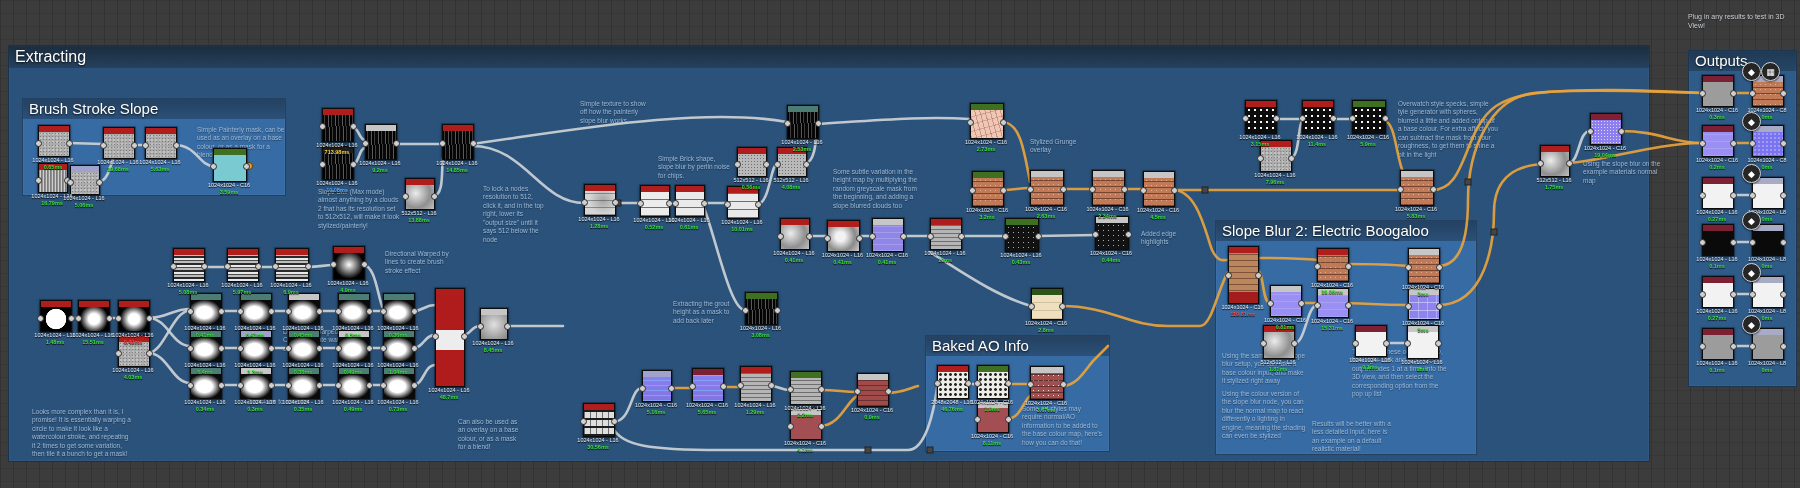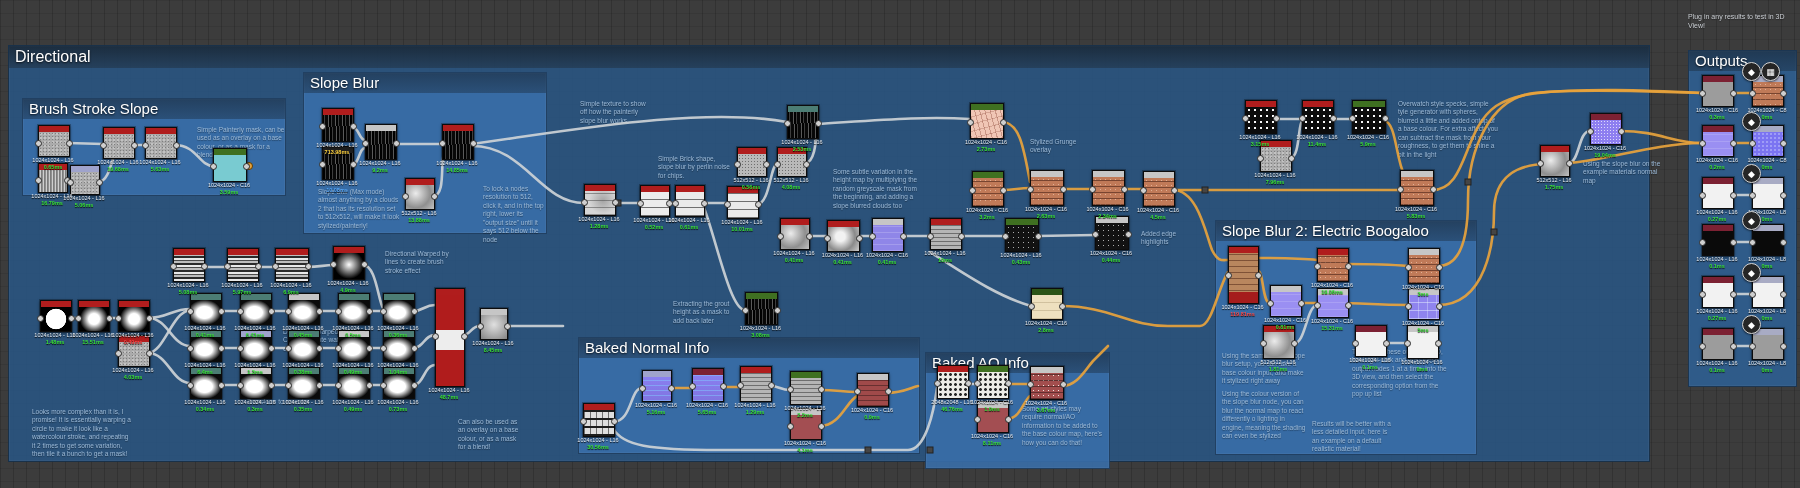--- a/index.html
+++ b/index.html
@@ -85,32 +85,26 @@
   .bd-stripesH{background:repeating-linear-gradient(0deg,#e8e8e8 0 2px,#2a2a2a 2px 4px,#bdbdbd 4px 6px,#4a4a4a 6px 7px);}
   .bd-blendTall{background:#b01c1c;background-image:linear-gradient(180deg,#b01c1c 0 38%,#ededed 38% 60%,#b01c1c 60%),radial-gradient(circle at 50% 50%,rgba(120,120,120,.5),transparent 70%);}
   .oicon{position:absolute;width:17px;height:17px;border-radius:50%;background:#262626;border:1.5px solid #d6d6d6;color:#fff;font-size:9px;display:flex;align-items:center;justify-content:center;box-shadow:0 1px 2px rgba(0,0,0,.6);}
 </style>
 </head>
 <body>
 
 <div id="canvas">
   <div id="frames" class="layer">
       <div class="frame outer" style="left: 8px; top: 45px; width: 1640px; height: 415px;">
-        <div class="ftitle">Directional</div>
+        <div class="ftitle">Extracting</div>
       </div>
       <div class="frame inner" style="left: 22px; top: 98px; width: 262px; height: 96px;">
         <div class="ftitle">Brush Stroke Slope</div>
       </div>
-      <div class="frame inner" style="left: 303px; top: 72px; width: 242px; height: 160px;">
-        <div class="ftitle">Slope Blur</div>
-      </div>
-      <div class="frame inner" style="left: 578px; top: 337px; width: 340px; height: 115px;">
-        <div class="ftitle">Baked Normal Info</div>
-      </div>
-      <div class="frame inner" style="left: 925px; top: 352px; width: 183px; height: 115px;">
+      <div class="frame inner" style="left: 925px; top: 335px; width: 183px; height: 115px;">
         <div class="ftitle">Baked AO Info</div>
       </div>
       <div class="frame inner" style="left: 1215px; top: 220px; width: 260px; height: 233px;">
         <div class="ftitle">Slope Blur 2: Electric Boogaloo</div>
       </div>
       <div class="frame outputs" style="left: 1688px; top: 50px; width: 107px; height: 335px;">
         <div class="ftitle">Outputs</div>
       </div>
     </div>
   <div id="comments" class="layer">

